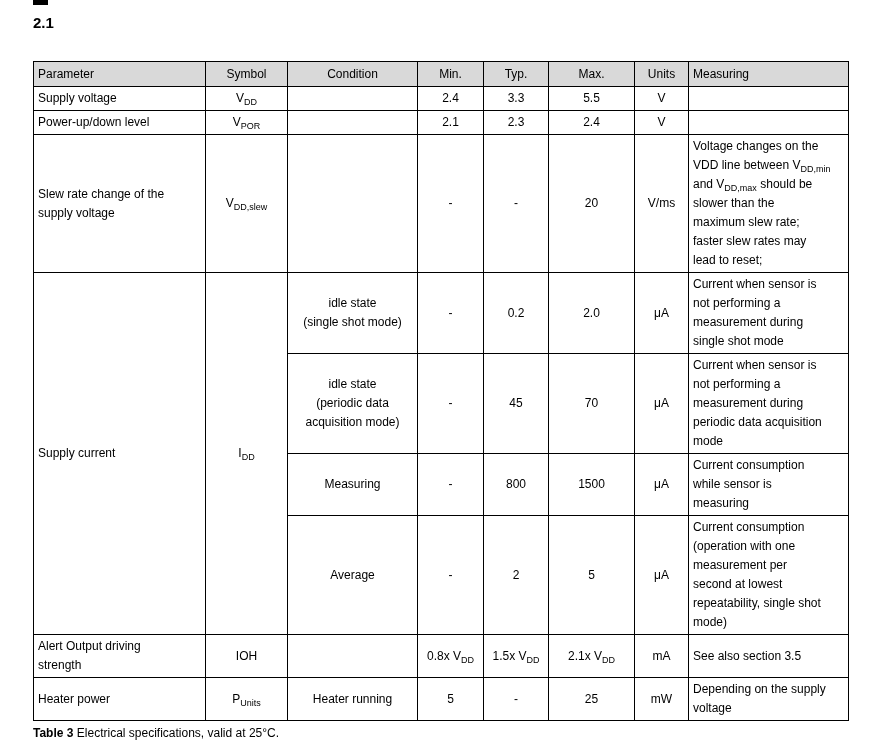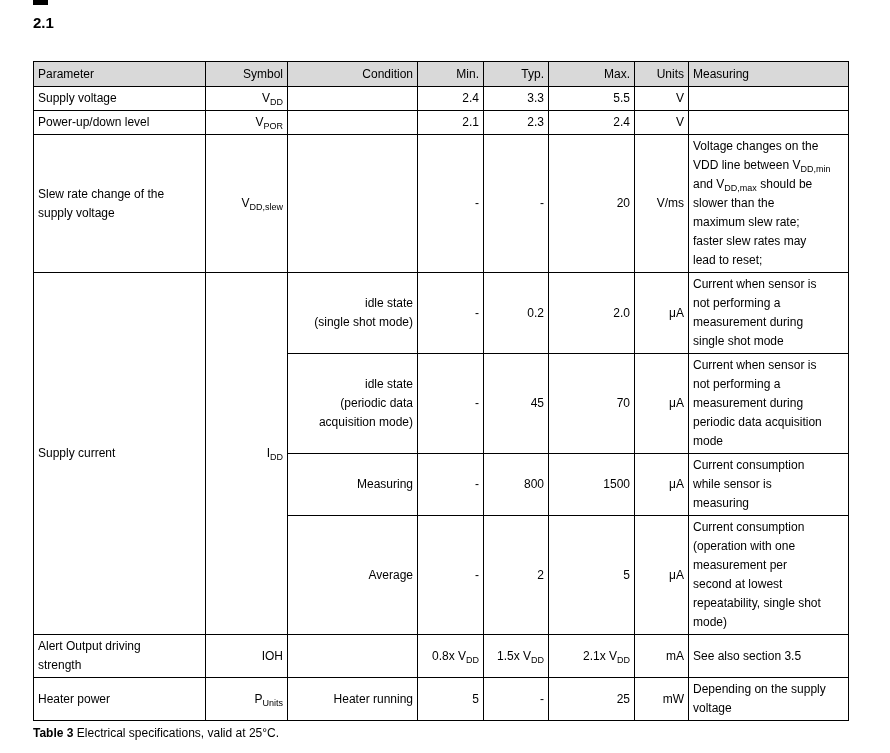--- a/index.html
+++ b/index.html
@@ -34,21 +34,21 @@
     line-height:19px;
     overflow:hidden;
     word-wrap:break-word;
   }
   .spec-table thead th{
     background:var(--header-bg,#d9d9d9);
     font-weight:normal;
     height:20px;
   }
   .al-l{text-align:left;}
-  .al-c{text-align:right;}
+  .al-c{text-align:center;}
   .spec-table sub{font-size:9px;line-height:0;}
   .c1{width:172px}.c2{width:82px}.c3{width:130px}.c4{width:66px}
   .c5{width:65px}.c6{width:86px}.c7{width:54px}.c8{width:160px}
   .caption{
     position:absolute;left:33px;top:726px;
     font-size:12px;
   }
   .watermark{
     position:absolute;right:33px;top:727px;
     font-size:14px;

